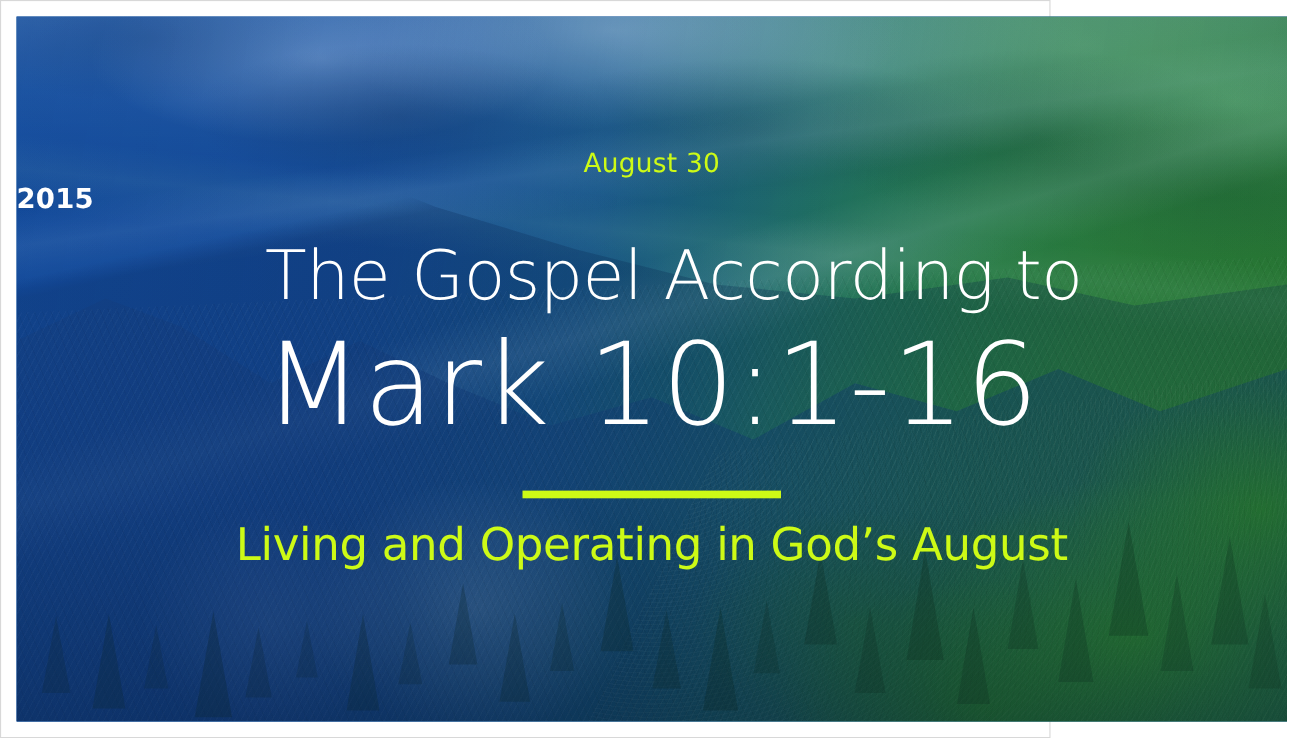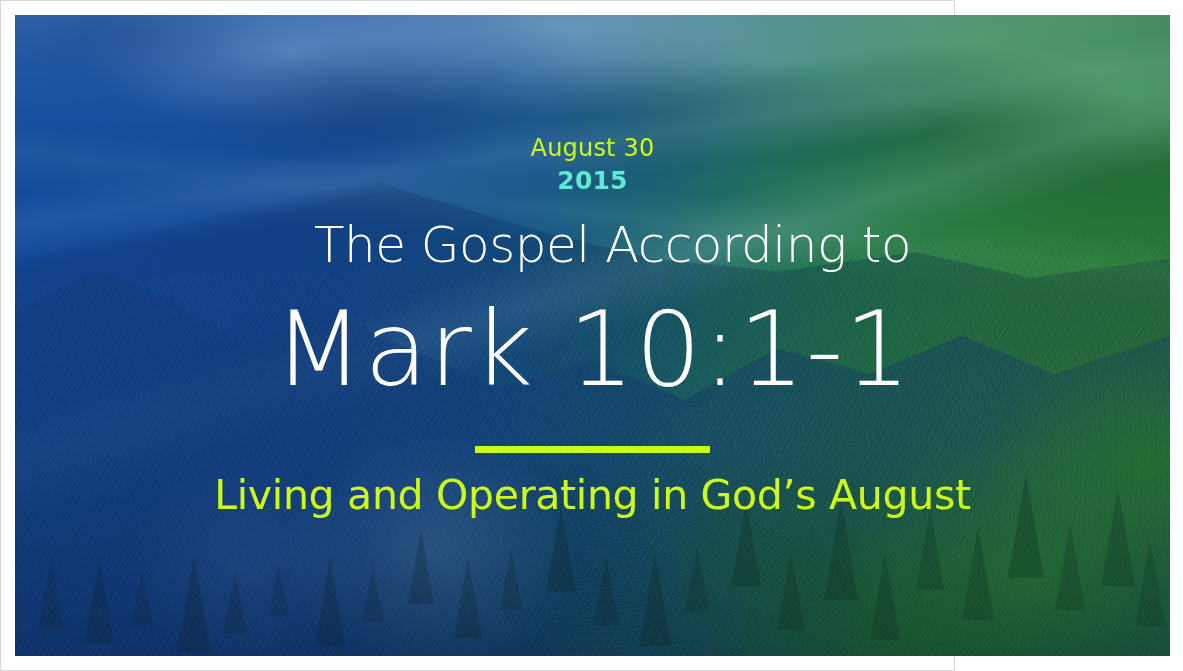--- a/index.html
+++ b/index.html
@@ -203,37 +203,37 @@
     font-size: 24px;
     font-weight: 400;
     letter-spacing: 0.2px;
     line-height: 1.15;
   }
 
   #year-line {
     position: absolute;
     left: 0; right: 0;
     top: 152px;
-    text-align: center;
-    color: #5eead4;
+    text-align: left;
+    color: #ffffff;
     font-family: "DejaVu Sans", sans-serif;
     font-size: 25px;
     font-weight: 700;
     letter-spacing: 0.2px;
     line-height: 1.15;
   }
 
   #title-main {
     position: absolute;
     left: 0; right: 0;
     top: 205px;
     text-align: center;
     color: #ffffff;
     font-family: "DejaVu Sans", sans-serif;
-    font-size: 50px;
+    font-size: 62px;
     font-weight: 300;
     letter-spacing: -0.5px;
     line-height: 1.0;
     white-space: nowrap;
     margin-left: 40px;
   }
 
   #title-ref {
     position: absolute;
     left: 0; right: 0;
@@ -324,21 +324,21 @@
     <div id="bg-lighten" class="bg-layer"></div>
 
     <div id="content">
 
       <div id="date-line">August 30</div>
 
       <div id="year-line">2015</div>
 
       <div id="title-main">The Gospel According to</div>
 
-      <div id="title-ref">Mark 10:1-1</div>
+      <div id="title-ref">Mark 10:1-16</div>
 
       <div id="accent-rule"></div>
 
       <div id="subtitle">Living and Operating in God’s August</div>
 
     </div>
 
   </div>
 </div>
 

